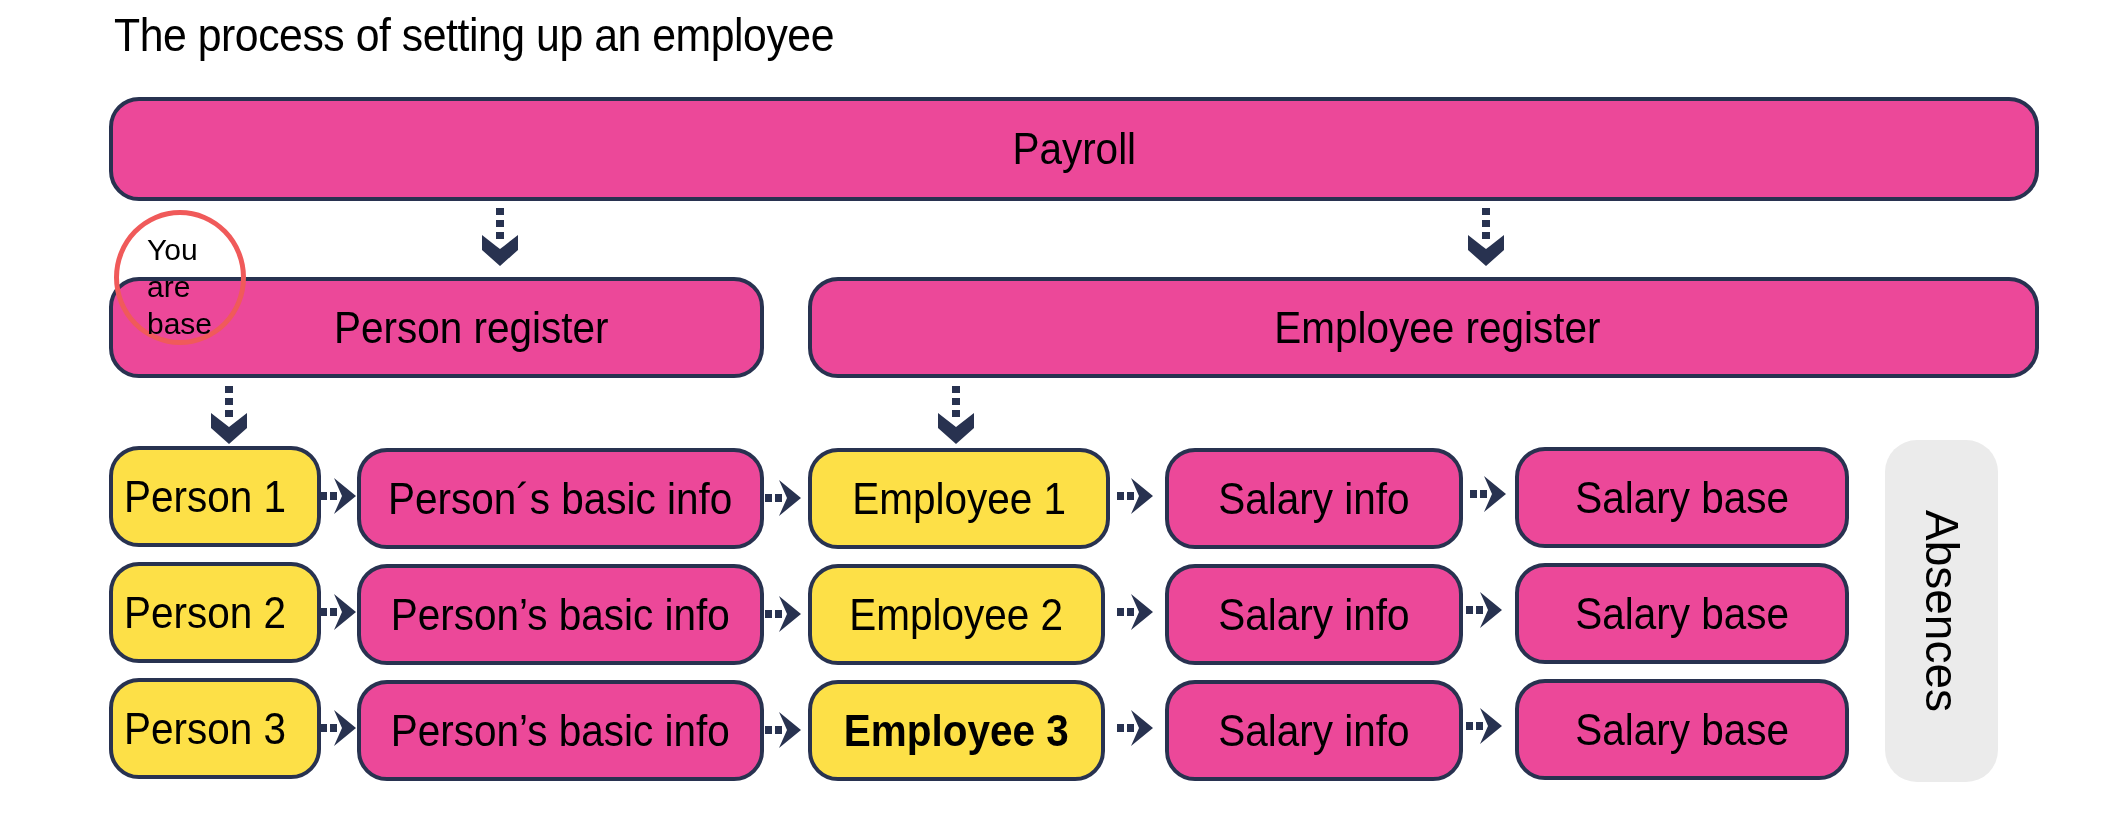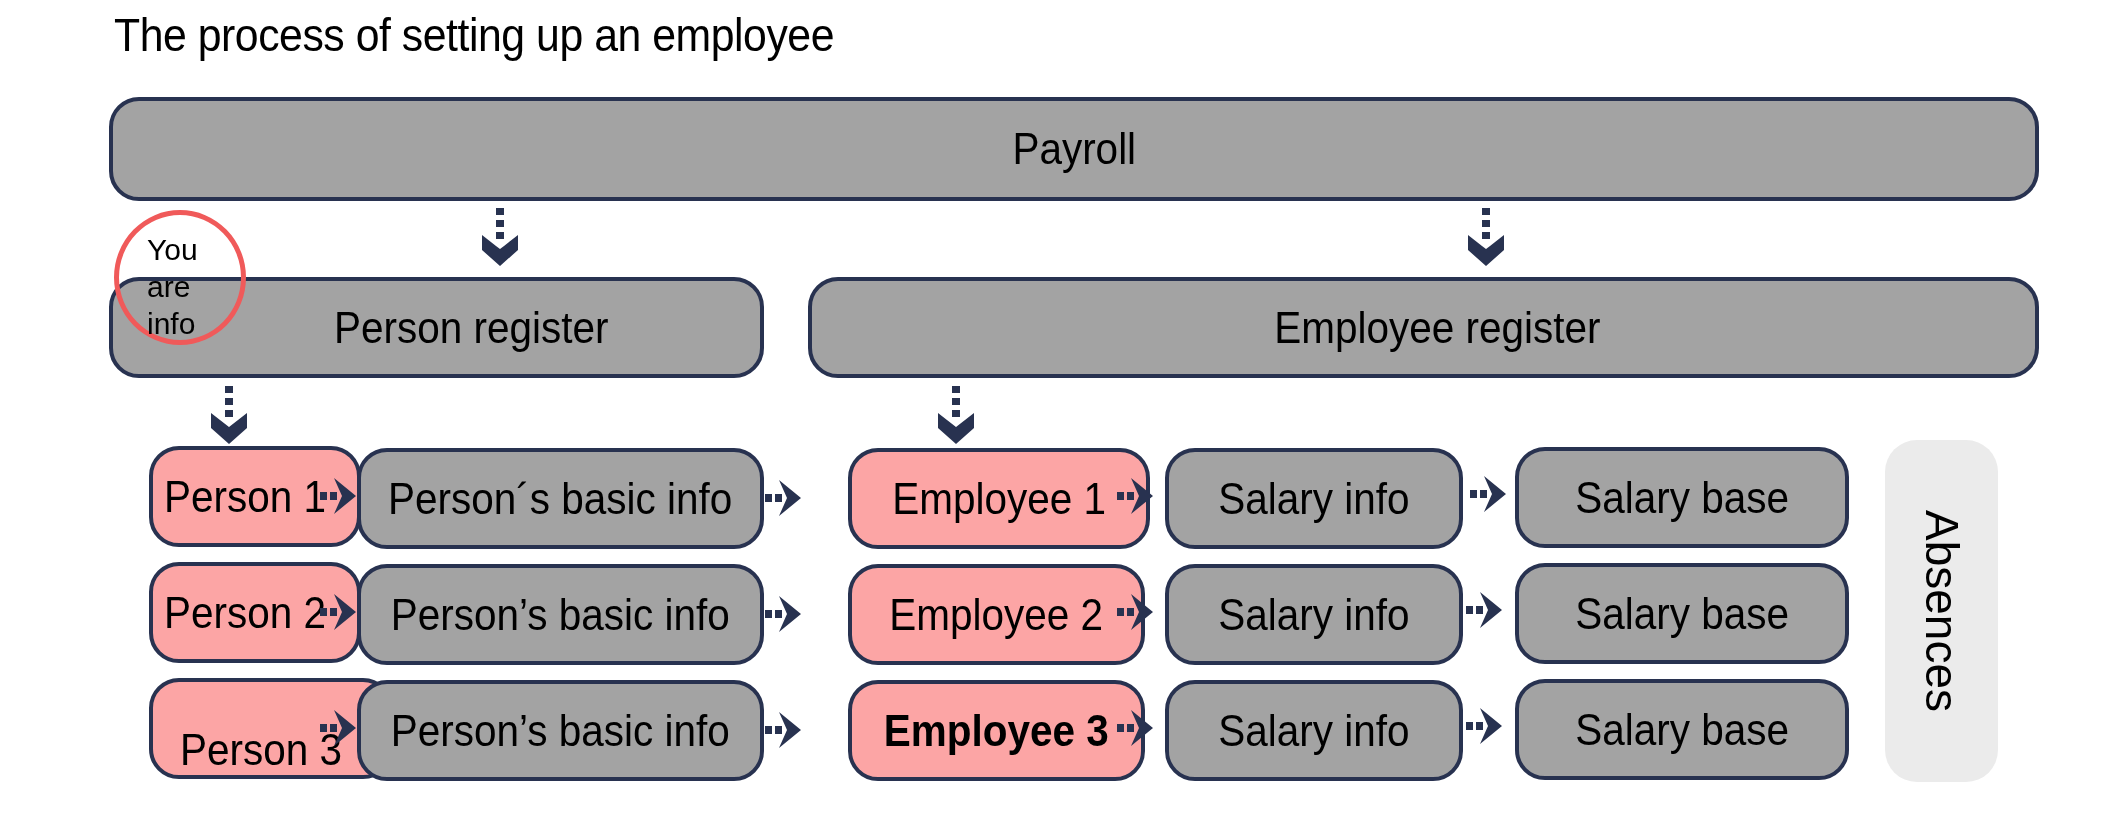--- a/index.html
+++ b/index.html
@@ -3,22 +3,22 @@
 <meta charset="utf-8">
 <style>
   html, body { margin: 0; padding: 0; background: #ffffff; }
   body { width: 2127px; height: 827px; position: relative; overflow: hidden;
          font-family: "Liberation Sans", "DejaVu Sans", sans-serif; color: #000; }
   .title { position: absolute; left: 114px; top: 8px; font-size: 46px; letter-spacing: -0.5px;
            transform: scaleX(0.93); transform-origin: left top; white-space: nowrap; }
   .box { position: absolute; box-sizing: border-box; border: 4px solid #283250; border-radius: 30px;
          display: flex; align-items: center; justify-content: center; white-space: nowrap;
          font-size: 44px; }
-  .box.purple { background: #a3a3a3; }
-  .box.white { background: #fca5a5; margin-left: 40px; }
+  .box.purple { background: #ec4899; }
+  .box.white { background: #fde047; }
   .box span { display: inline-block; transform: scaleX(0.92); }
   .arrow { position: absolute; }
   .arrow svg { display: block; }
   .you-here { position: absolute; left: 114px; top: 210px; width: 132px; height: 135px;
               box-sizing: border-box; border: 5px solid #f05a5a; border-radius: 50%;
               z-index: 5; }
   .you-here .lbl { position: absolute; left: 28px; top: 16px; font-size: 30px; line-height: 37px;
                    width: 70px; }
   .absences { position: absolute; left: 1885px; top: 440px; width: 113px; height: 342px;
               background: #ebebeb; border-radius: 32px; }
@@ -52,21 +52,21 @@
 </div>
 
 <div class="box purple" style="left:109px; top:277px; width:655px; height:101px;">
   <span style="margin-left:70px;">Person register</span>
 </div>
 <div class="box purple" style="left:808px; top:277px; width:1231px; height:101px;padding-left:27px;">
   <span>Employee register</span>
 </div>
 
 <div class="you-here">
-  <div class="lbl">You are info</div>
+  <div class="lbl">You are base</div>
 </div>
 
 <div class="arrow" style="left:211px; top:386px;">
   <svg width="36" height="60" viewBox="0 0 36 60">
     <rect x="14" y="0" width="8" height="7" fill="#283250"></rect>
     <rect x="14" y="12" width="8" height="7" fill="#283250"></rect>
     <rect x="14" y="24" width="8" height="7" fill="#283250"></rect>
     <polygon points="0,27 18,41 36,27 36,42 18,58 0,42" fill="#283250"></polygon>
   </svg>
 </div>
@@ -165,21 +165,21 @@
         <rect x="10" y="14" width="7" height="8" fill="#283250"></rect>
         <polygon points="14,0 36,18 14,36 22,18" fill="#283250"></polygon>
       </svg>
   </div>
   <div class="box purple" style="left:1515px; top:563px; width:334px; height:101px;">
     <span>Salary base</span>
   </div>
 </div>
 
 <div>
-  <div class="box white" style="left:109px; top:678px; width:244px; height:101px;align-items:flex-end;">
+  <div class="box white" style="left:109px; top:678px; width:212px; height:101px;">
     <span style="margin-right:20px;">Person 3</span>
   </div>
   <div class="arrow" style="left:320px; top:710px;">
     <svg width="38" height="36" viewBox="0 0 38 36">
         <rect x="0" y="14" width="7" height="8" fill="#283250"></rect>
         <rect x="10" y="14" width="7" height="8" fill="#283250"></rect>
         <polygon points="14,0 36,18 14,36 22,18" fill="#283250"></polygon>
       </svg>
   </div>
   <div class="box purple" style="left:357px; top:680px; width:407px; height:101px;">

